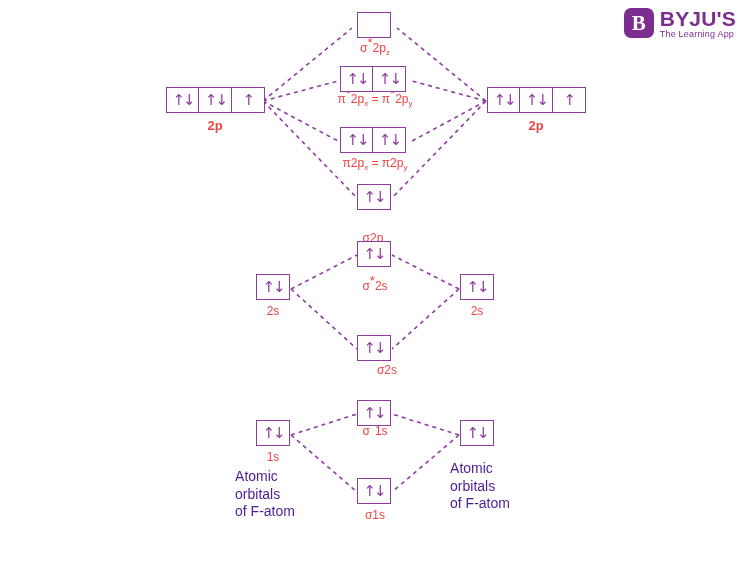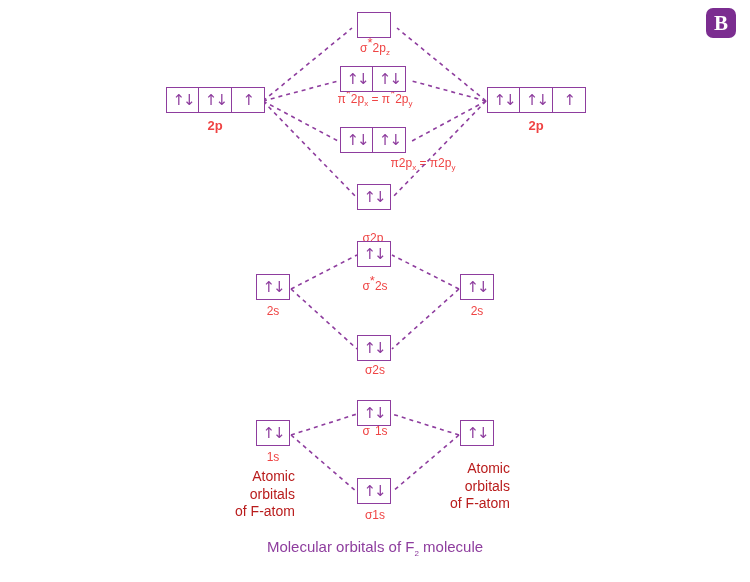--- a/index.html
+++ b/index.html
@@ -97,22 +97,22 @@
     font-weight: bold;
     font-size: 13px;
   }
   .lbl.center {
     transform: translateX(-50%);
   }
   .atomlabel {
     position: absolute;
     font-size: 14px;
     line-height: 1.25;
-    text-align: right;
-    color: #b91c1c;
+    text-align: left;
+    color: #4c1d95;
     transform: translateX(-50%);
     white-space: nowrap;
   }
   .caption {
     position: absolute;
     font-size: 15px;
     color: #8e3d9e;
     transform: translateX(-50%);
     white-space: nowrap;
   }
@@ -133,20 +133,24 @@
     z-index: 1;
   }
 </style>
 </head>
 <body>
 
 <div id="stage">
 
   <div class="logo">
     <div class="logo-mark">B</div>
+    <div class="logo-text">
+      <div class="logo-title">BYJU'S</div>
+      <div class="logo-sub">The Learning App</div>
+    </div>
   </div>
 
   <svg class="links" viewBox="0 0 750 582">
     <g stroke="#8e3d9e" stroke-width="1.6" fill="none" stroke-dasharray="4,4">
 
       <path d="M263,101 L352,28"></path>
 
       <path d="M263,101 L338,81"></path>
 
       <path d="M263,101 L338,141"></path>
@@ -190,21 +194,21 @@
   <div class="lbl center" style="left:375px; top:92px;">π<sup class="star">*</sup>2p<sub>x</sub> = π<sup class="star">*</sup>2p<sub>y</sub></div>
 
   <div class="boxrow" style="left:340px; top:127px;">
     <div class="obox">
         <span class="arrows">↑↓</span>
       </div>
     <div class="obox">
         <span class="arrows">↑↓</span>
       </div>
   </div>
-  <div class="lbl center" style="left:375px; top:156px;margin-left:48px;">π2p<sub>x</sub> = π2p<sub>y</sub></div>
+  <div class="lbl center" style="left:375px; top:156px;">π2p<sub>x</sub> = π2p<sub>y</sub></div>
 
   <div class="boxrow" style="left:166px; top:87px;">
     <div class="obox">
         <span class="arrows">↑↓</span>
       </div>
     <div class="obox">
         <span class="arrows">↑↓</span>
       </div>
     <div class="obox">
         <span class="arrows">↑</span>
@@ -251,21 +255,21 @@
         <span class="arrows">↑↓</span>
       </div>
   </div>
   <div class="lbl center" style="left:477px; top:304px;">2s</div>
 
   <div class="boxrow" style="left:357px; top:335px;">
     <div class="obox">
         <span class="arrows">↑↓</span>
       </div>
   </div>
-  <div class="lbl center" style="left:375px; top:363px;text-align:center;">σ2s</div>
+  <div class="lbl center" style="left:387px; top:363px;text-align:center;">σ2s</div>
 
   <div class="boxrow" style="left:357px; top:400px;">
     <div class="obox">
         <span class="arrows">↑↓</span>
       </div>
   </div>
   <div class="lbl center" style="left:375px; top:424px;">σ<sup class="star">*</sup>1s</div>
 
   <div class="boxrow" style="left:256px; top:420px;">
     <div class="obox">
@@ -291,15 +295,14 @@
     <div>Atomic</div>
     <div>orbitals</div>
     <div>of F-atom</div>
   </div>
   <div class="atomlabel" style="left:480px; top:460px;">
     <div>Atomic</div>
     <div>orbitals</div>
     <div>of F-atom</div>
   </div>
 
-  <div class="caption" style="left:375px; top:538px;">Molecular orbitals of F<sub>2</sub> molecule</div>
 
 </div>
 
 </body></html>

